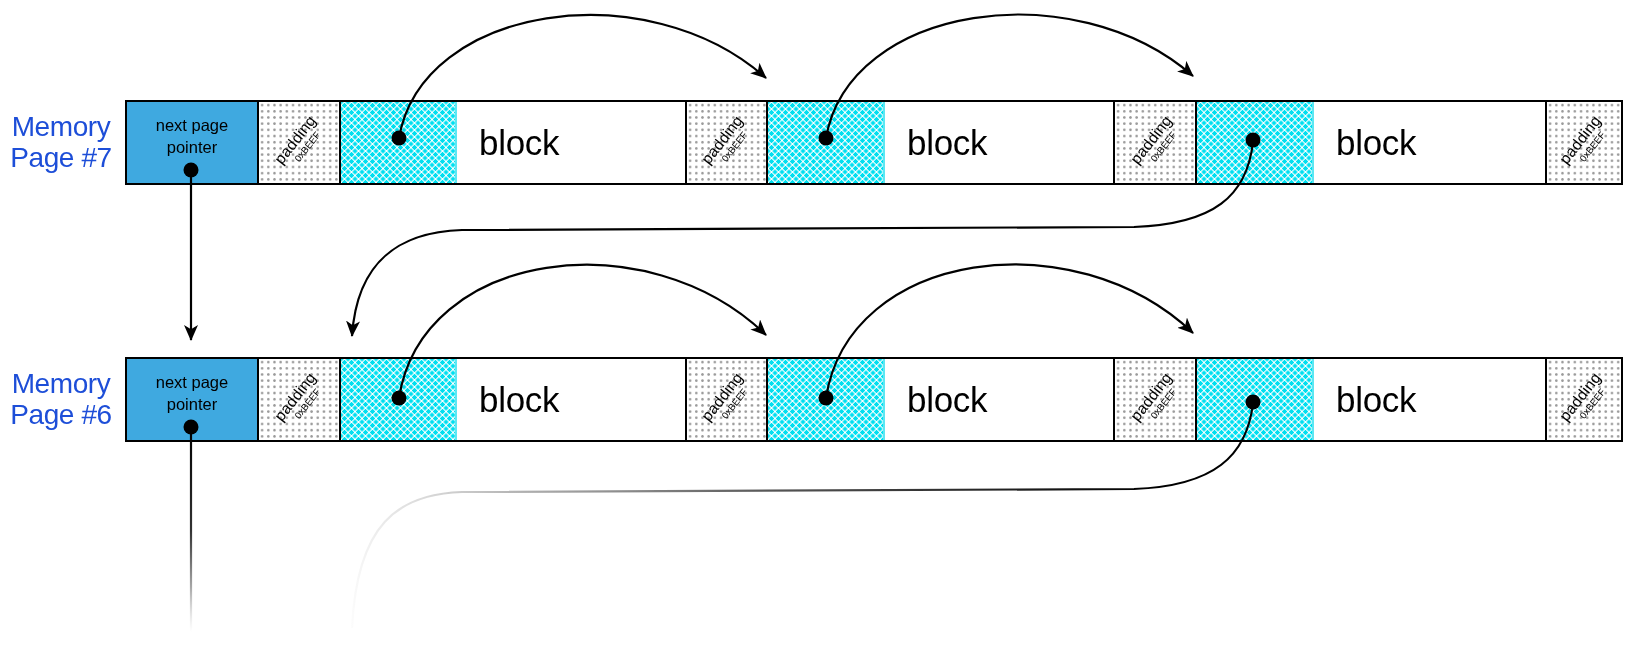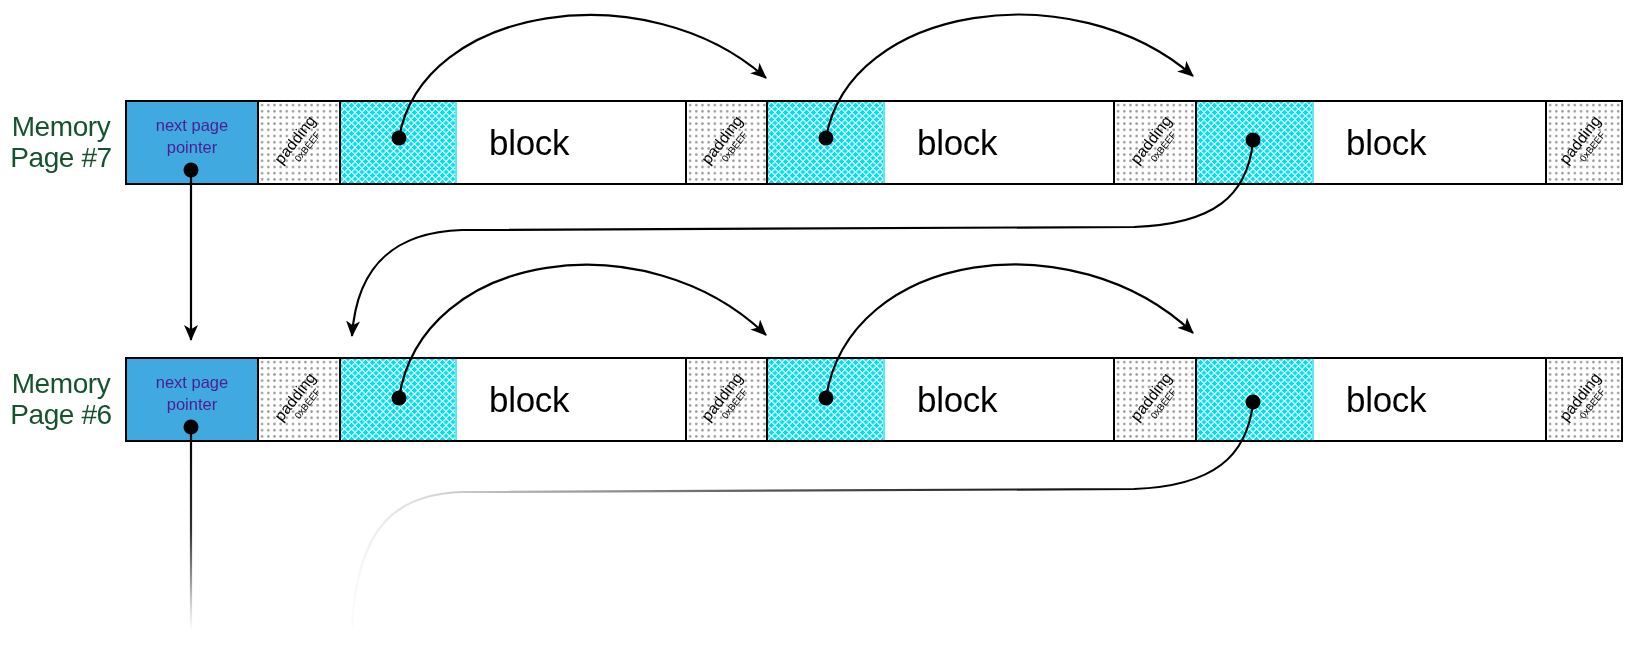--- a/index.html
+++ b/index.html
@@ -2,42 +2,42 @@
 <html><head>
 <meta charset="utf-8">
 <style>
   html,body{margin:0;padding:0;background:#fff;}
   body{
     width:1639px;height:656px;position:relative;overflow:hidden;
     font-family:"Liberation Sans", sans-serif;color:#000;
   }
   .page-label{
     position:absolute;left:2px;width:118px;text-align:center;
-    font-size:28px;line-height:1.12;letter-spacing:-0.4px;color:#14532d;
+    font-size:28px;line-height:1.12;letter-spacing:-0.4px;color:#1d4ed8;
   }
   .page-label.p1{top:111px;}
   .page-label.p2{top:368px;}
 
   .bar{
     position:absolute;left:125px;width:1498px;height:85px;
     border:2px solid #000;background:#fff;box-sizing:border-box;
     display:flex;flex-direction:row;
   }
   .bar.r1{top:100px;}
   .bar.r2{top:357px;}
 
   .seg{box-sizing:border-box;height:100%;position:relative;flex:0 0 auto;}
   .seg.sep{border-right:2px solid #000;}
 
   .seg.pointer{
     width:132px;background:#3FA9E0;
     display:flex;align-items:center;justify-content:center;
   }
   .ptr-text{
-    text-align:center;font-size:16.5px;line-height:1.28;color:#4c1d95;
+    text-align:center;font-size:16.5px;line-height:1.28;color:#000000;
     transform:translateY(-6px);
   }
 
   .seg.pad{
     background-color:#fff;
     background-image:radial-gradient(circle,#9B9B9B 1.15px,rgba(0,0,0,0) 1.35px);
     background-size:6.2px 6.2px;
     display:flex;align-items:center;justify-content:center;overflow:hidden;
   }
   .pad-rot{transform:rotate(-52deg);text-align:left;}
@@ -49,21 +49,21 @@
     background-image:
       radial-gradient(circle,#00DFF0 2.05px,rgba(0,0,0,0) 2.3px),
       radial-gradient(circle,#00DFF0 2.05px,rgba(0,0,0,0) 2.3px);
     background-size:7px 7px;background-position:0 0,3.5px 3.5px;
     border-right:2px solid #5CE7F2;
   }
 
   .seg.blk{
     background:#fff;display:flex;align-items:center;
   }
-  .blk-label{font-size:35px;padding-left:32px;letter-spacing:-0.3px;}
+  .blk-label{font-size:35px;padding-left:22px;letter-spacing:-0.3px;}
 
   .w132{width:132px}.w82{width:82px}.w116{width:116px}.w230{width:230px}
   .w81{width:81px}.w117{width:117px}.w233{width:233px}.wfill{flex:1 1 auto}
 
   svg.overlay{position:absolute;left:0;top:0;pointer-events:none;}
   .arrow{fill:none;stroke:#000;stroke-width:2.2px;}
 </style>
 </head>
 <body>
 

